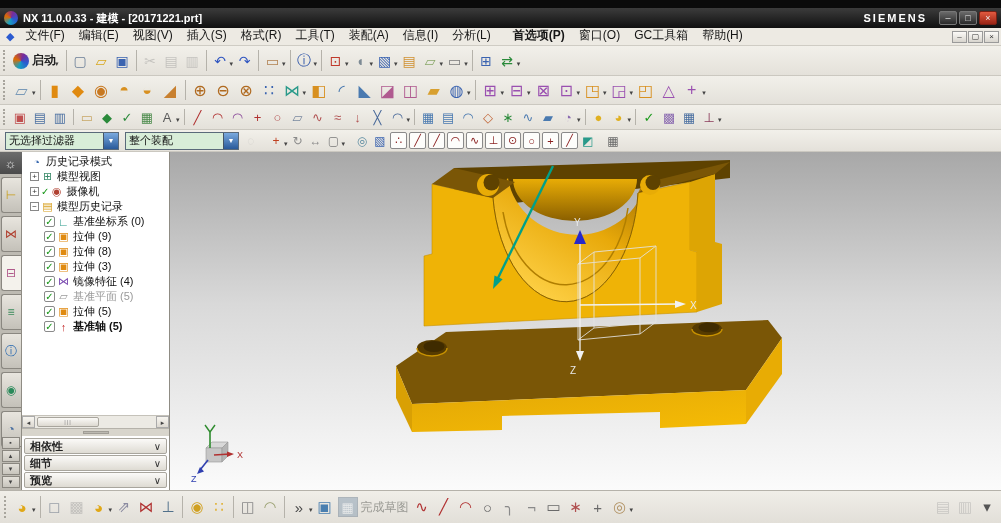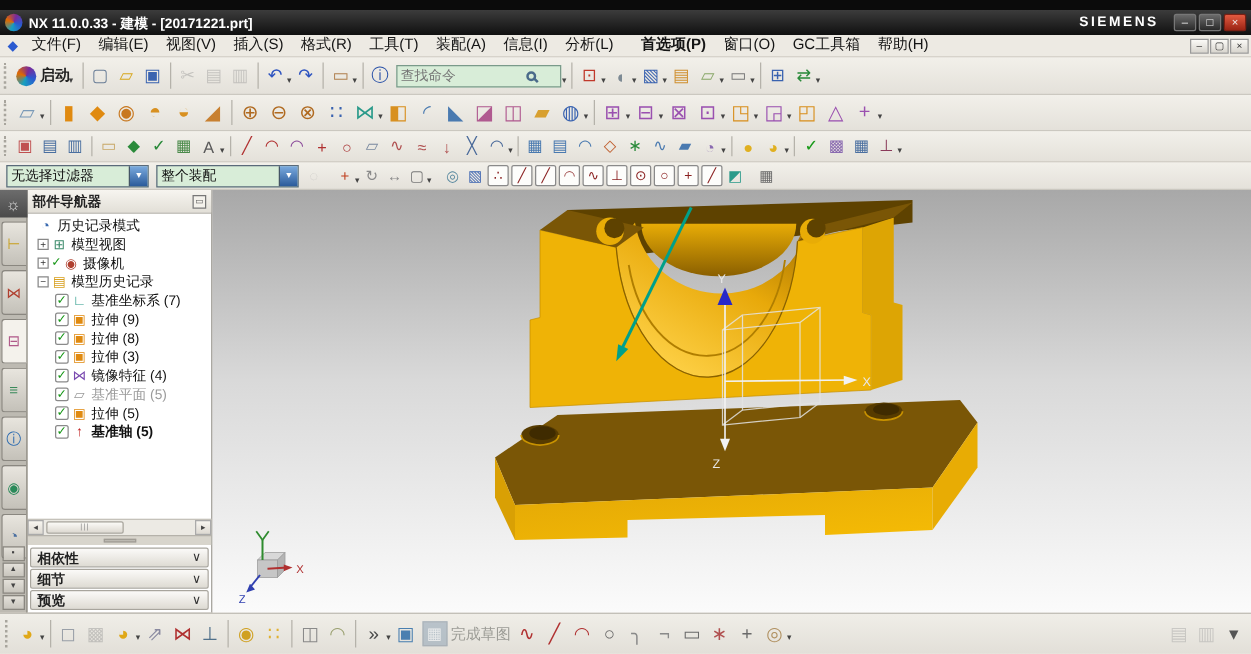--- a/index.html
+++ b/index.html
@@ -146,24 +146,20 @@
       <span class="tbi gray" style="color: rgb(138, 138, 138);">▥</span>
       <span class="sep"></span>
       <span class="tbi" style="color: rgb(47, 85, 192);">↶</span>
       <span class="dd">▾</span>
       <span class="tbi" style="color: rgb(47, 85, 192);">↷</span>
       <span class="sep"></span>
       <span class="tbi" style="color: rgb(176, 128, 80);">▭</span>
       <span class="dd">▾</span>
       <span class="sep"></span>
       <span class="tbi" style="color: rgb(42, 82, 168);">ⓘ</span>
-      <span class="searchwrap">
-        <input type="text" placeholder="查找命令" style="">
-        <span class="mag"></span>
-      </span>
       <span class="dd">▾</span>
       <span class="sep"></span>
       <span class="tbi" style="color: rgb(192, 57, 43);">⊡</span>
       <span class="dd">▾</span>
       <span class="tbi" style="color: rgb(125, 138, 148);">◖</span>
       <span class="dd">▾</span>
       <span class="tbi" style="color: rgb(58, 99, 176);">▧</span>
       <span class="dd">▾</span>
       <span class="tbi" style="color: rgb(208, 144, 48);">▤</span>
       <span class="tbi" style="color: rgb(138, 168, 106);">▱</span>
@@ -319,24 +315,20 @@
         </div>
       <div id="rsb-stack">
         <div class="rsb">▪</div>
         <div class="rsb">▴</div>
         <div class="rsb">▾</div>
         <div class="rsb">▾</div>
       </div>
     </div>
 
     <div id="navpanel">
-      <div id="navheader">
-        <span>部件导航器</span>
-        <span id="navdock">▭</span>
-      </div>
       <div id="tree">
           <div class="trow">
             <span style="width: 8px;"></span>
             <span class="tico" style="color: rgb(58, 106, 176);">◔</span>
             <span class="tlabel">历史记录模式</span>
           </div>
           <div class="trow">
             <span style="width: 8px;"></span>
             <span class="texp">+</span>
             <span class="tico" style="color: rgb(58, 138, 106);">⊞</span>
@@ -352,21 +344,21 @@
           <div class="trow">
             <span style="width: 8px;"></span>
             <span class="texp">−</span>
             <span class="tico" style="color: rgb(216, 160, 32);">▤</span>
             <span class="tlabel">模型历史记录</span>
           </div>
           <div class="trow">
             <span style="width: 22px;"></span>
             <span class="tchk">✓</span>
             <span class="tico" style="color: rgb(42, 154, 138);">∟</span>
-            <span class="tlabel">基准坐标系 (7)</span>
+            <span class="tlabel">基准坐标系 (0)</span>
           </div>
           <div class="trow">
             <span style="width: 22px;"></span>
             <span class="tchk">✓</span>
             <span class="tico" style="color: rgb(224, 138, 16);">▣</span>
             <span class="tlabel">拉伸 (9)</span>
           </div>
           <div class="trow">
             <span style="width: 22px;"></span>
             <span class="tchk">✓</span>

